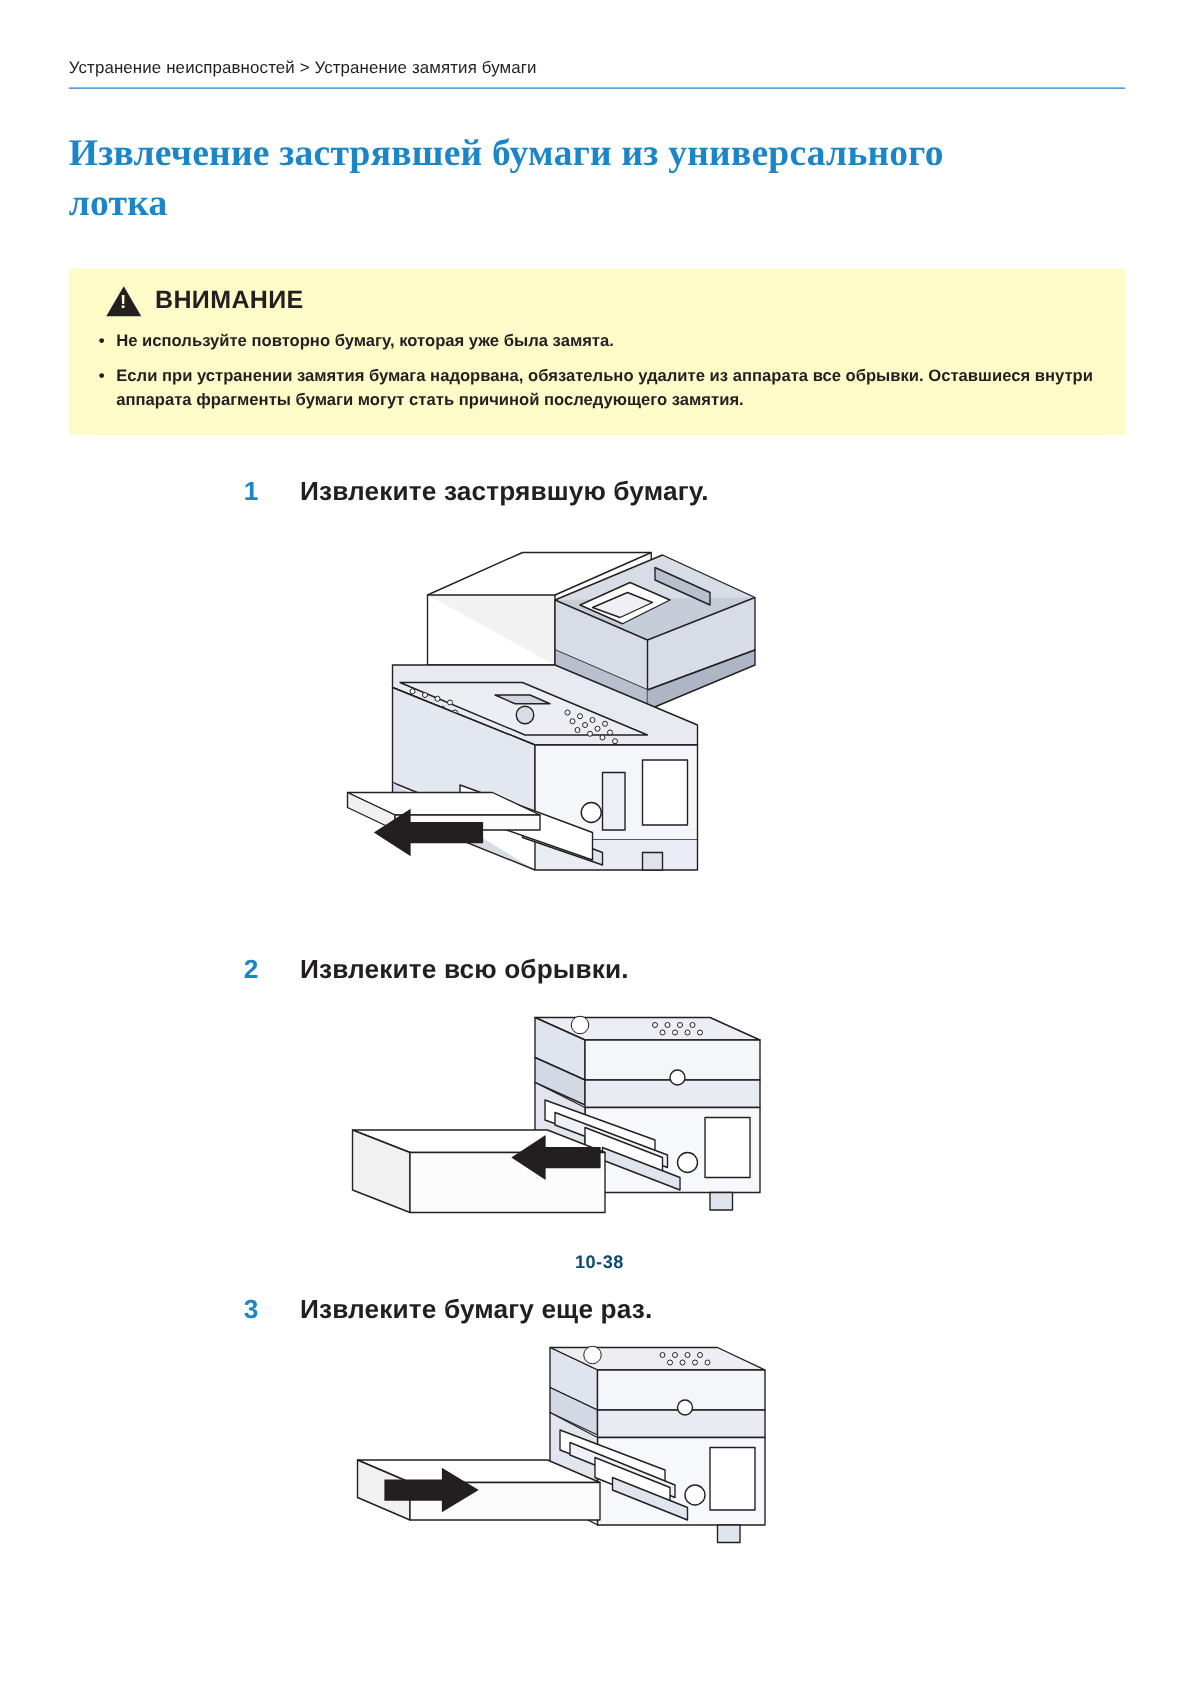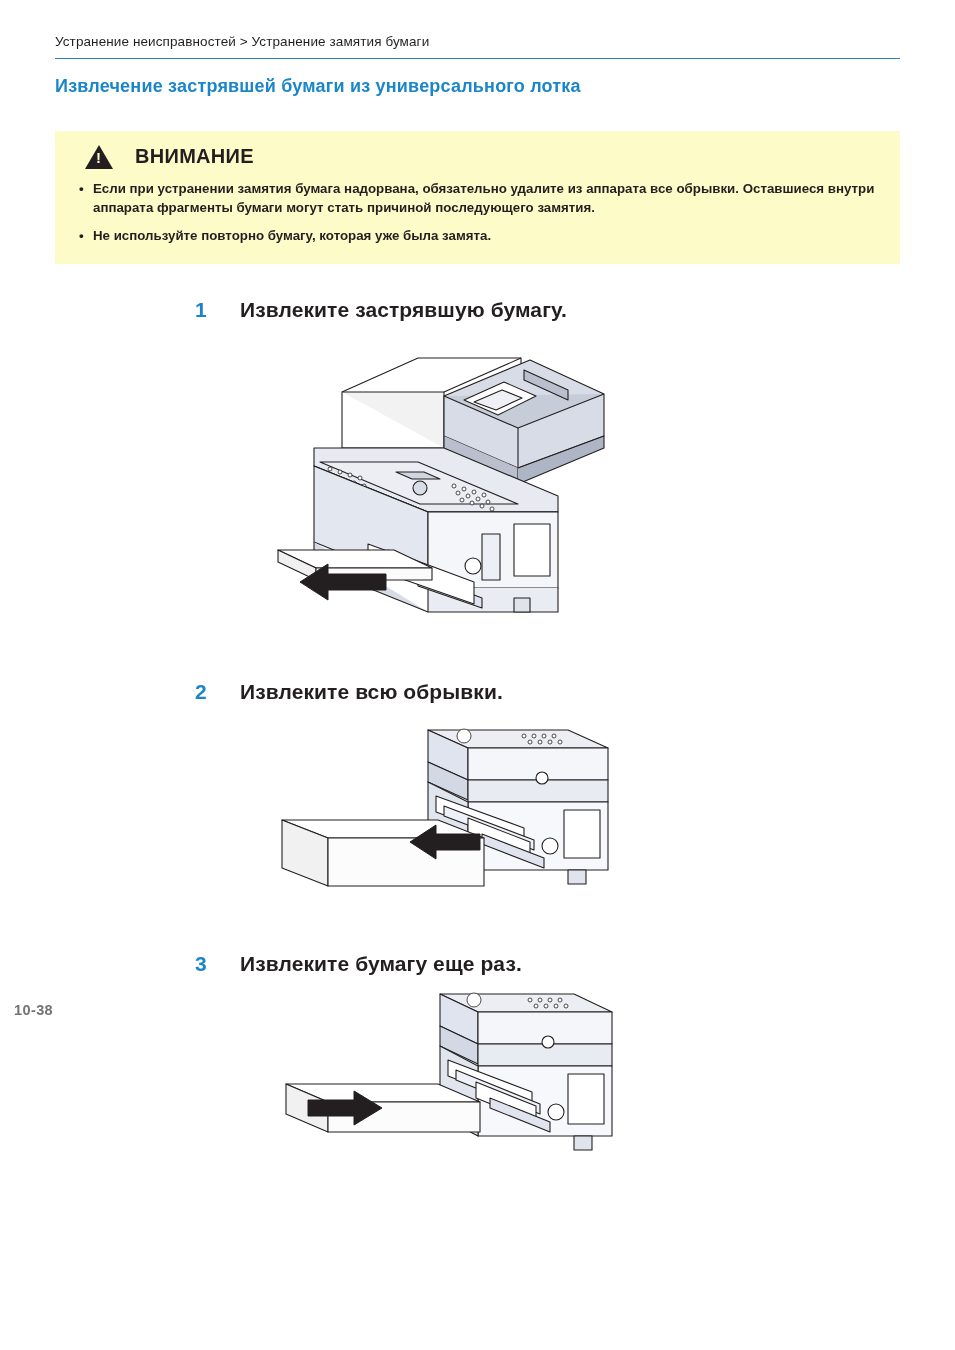--- a/index.html
+++ b/index.html
@@ -13,56 +13,57 @@
     font-family: "Liberation Sans", sans-serif;
     color: #231f20;
     position: relative;
     overflow: hidden;
   }
   .page {
     position: relative;
     width: 955px;
     height: 1070px;
     box-sizing: border-box;
-    padding: 4px 55px;
+    padding: 16px 55px;
   }
   
   .breadcrumb {
     padding-top: 30px;
     font-size: 13.5px;
     color: #231f20;
     letter-spacing: 0.1px;
   }
   .breadcrumb-rule {
     margin-top: 9px;
     border-top: 1.6px solid #2b7fc3;
     width: 845px;
   }
   
   .page-title {
-    margin-top: 16px;
+    margin-top: 32px;
     color: #1a86c8;
-    font-size: 18px;
+    font-size: 30px;
     font-weight: bold;
     line-height: 1.33;
     letter-spacing: 0.2px;
     max-width: 700px;
+    font-family: Liberation Serif, serif;
   }
   
   .caution-box {
     margin-top: 32px;
     background: #fdfbc8;
     width: 845px;
     box-sizing: border-box;
     padding: 14px 18px 18px 18px;
   }
   .caution-head {
     display: flex;
     align-items: center;
-    gap: 22px;
+    gap: 11px;
     margin-left: 12px;
   }
   .warn-tri {
     width: 0;
     height: 0;
     position: relative;
     border-left: 14px solid transparent;
     border-right: 14px solid transparent;
     border-bottom: 24px solid #231f20;
   }
@@ -128,48 +129,48 @@
   .fig {
     display: block;
     margin: 8px auto 0 auto;
   }
   .fig-1 { margin-top: 14px; }
   .fig-2 { margin-top: 14px; }
   .fig-3 { margin-top: 10px; }
   
   .footer {
     position: absolute;
-    left: 14px;
+    left: 4px;
     right: 0;
     bottom: 52px;
-    text-align: left;
+    text-align: center;
     font-size: 14.5px;
     font-weight: bold;
-    color: #737373;
+    color: #0c4a6e;
     letter-spacing: 0.4px;
   }
 </style>
 </head>
 <body>
 
 <div class="page">
 
   <div class="breadcrumb">Устранение неисправностей &gt; Устранение замятия бумаги</div>
   <div class="breadcrumb-rule"></div>
 
   <h1 class="page-title">Извлечение застрявшей бумаги из универсального лотка</h1>
 
   <div class="caution-box">
     <div class="caution-head">
       <span class="warn-tri"></span>
       <span class="caution-title">ВНИМАНИЕ</span>
     </div>
     <ul class="caution-list">
+      <li>Не используйте повторно бумагу, которая уже была замята.</li>
       <li>Если при устранении замятия бумага надорвана, обязательно удалите из аппарата все обрывки. Оставшиеся внутри аппарата фрагменты бумаги могут стать причиной последующего замятия.</li>
-      <li>Не используйте повторно бумагу, которая уже была замята.</li>
     </ul>
   </div>
 
   <div class="step">
     <div class="step-head">
       <span class="step-num">1</span>
       <span class="step-text">Извлеките застрявшую бумагу.</span>
     </div>
 
     <svg class="fig fig-1" width="420" height="310" viewBox="0 0 420 310">

